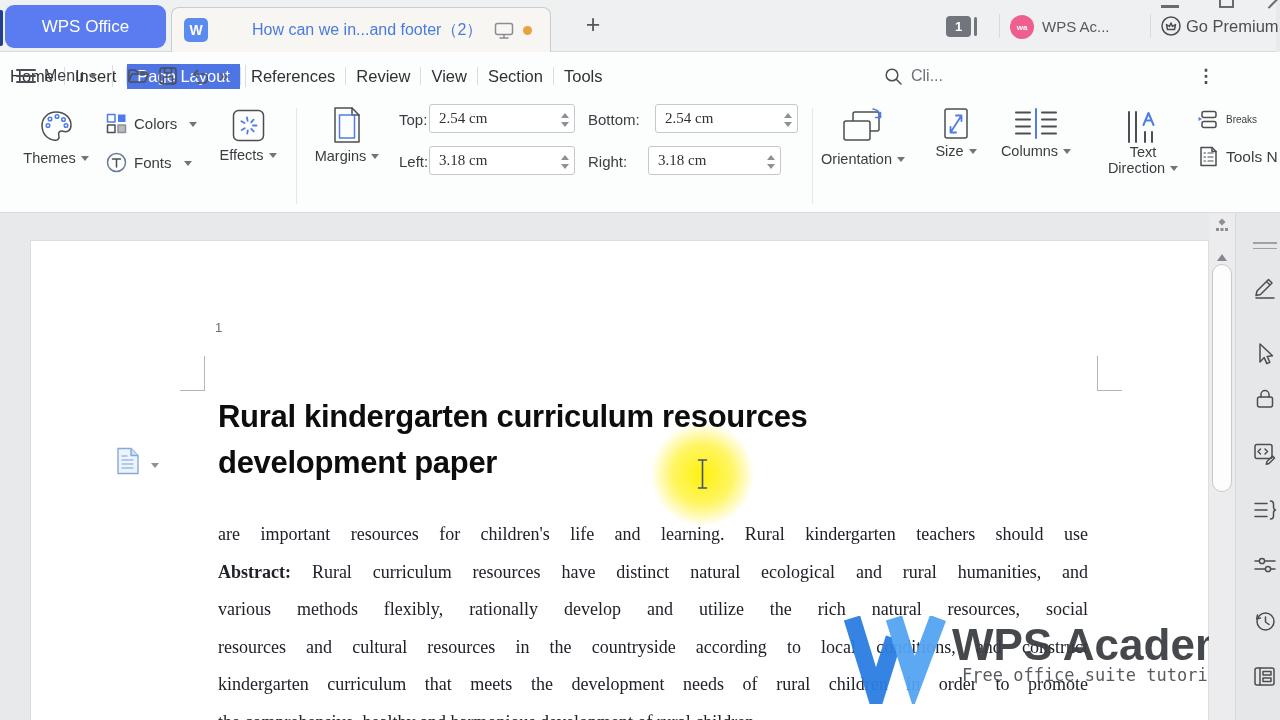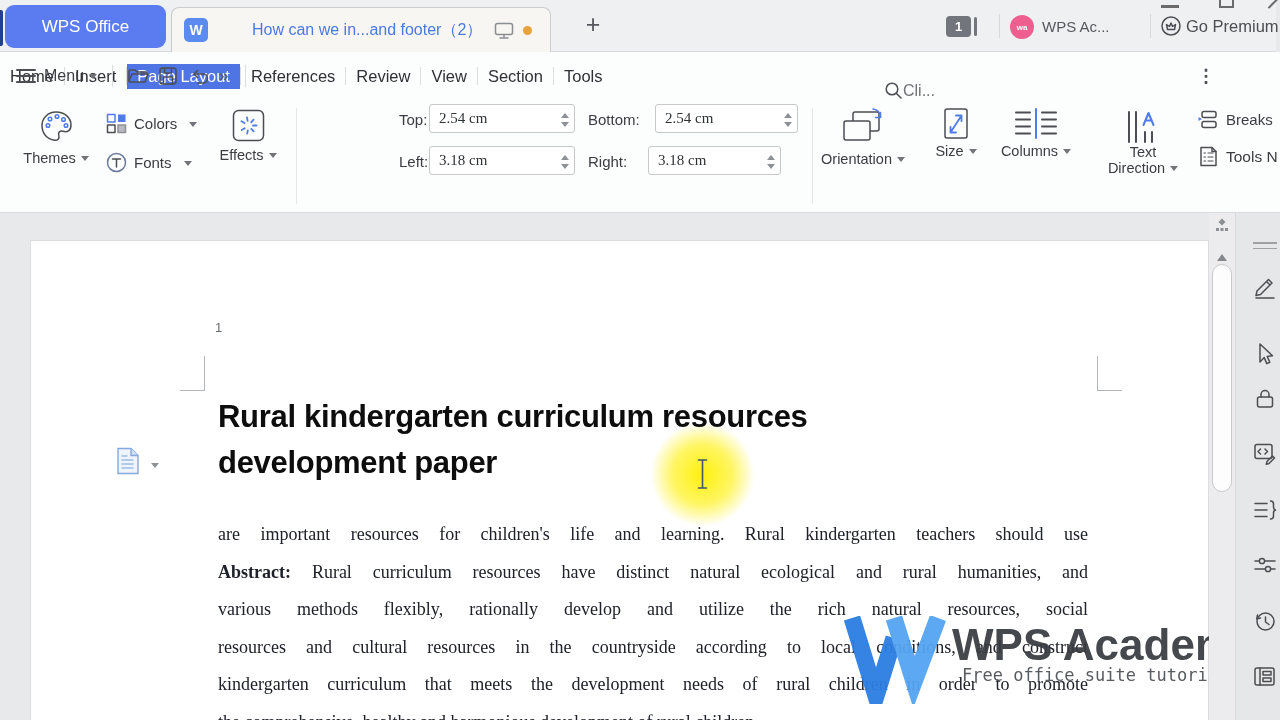--- a/index.html
+++ b/index.html
@@ -34,21 +34,21 @@
 
   
   .menurow { left:0; top:52px; width:1280px; height:48px; background:#fcfdfd; }
   .mr-item { top:0; height:48px; display:flex; align-items:center; }
   .menu-label { font-size:16px; color:#3c3f43; }
   .mr-div { top:13px; width:1px; height:22px; background:#dcdddf; }
   .tabs { left:252px; top:0; height:48px; display:flex; align-items:center; }
   .tab { font-size:16.5px; color:#2e3135; padding:3px 10px; white-space:nowrap; }
   .tab.active { background:#4f74e3; color:#fff; }
   .tab-sep { width:1px; height:18px; background:#dcdddf; }
-  .search-box { left:884px; top:0; height:48px; display:flex; align-items:flex-end; }
+  .search-box { left:884px; top:0; height:48px; display:flex; align-items:center; gap:8px; }
   .search-txt { font-size:16px; color:#6e7175; }
   .kebab { font-size:18px; color:#4b4e52; font-weight:bold; }
 
   
   .ribbon { left:0; top:100px; width:1280px; height:113px; background:#fcfdfd; border-bottom:1px solid #dadbdd; }
   .rlabel { font-size:14.5px; color:#3a3d41; display:flex; align-items:center; justify-content:center; white-space:nowrap; }
   .caret { width:0; height:0; border:4px solid transparent; border-top:5px solid #71757a; margin-left:5px; margin-top:5px; }
   .rb-div { top:8px; width:1px; height:96px; background:#e6e7e9; }
   .hrow { display:flex; align-items:center; gap:7px; }
   .field-label { font-size:15px; color:#3a3d41; }
@@ -251,20 +251,31 @@
         </g>
       </svg>
       <div class="rlabel" style="margin-top:5px">
           <span>Effects</span>
           <span class="caret"></span>
         </div>
     </div>
 
     <div class="a rb-div" style="left:296px"></div>
 
+    <div class="a" style="left:302px; top:6px; width:90px">
+      <svg class="ic" width="28" height="38" viewBox="0 0 28 38" style="margin:0 auto">
+        <path d="M2 2 h17 l7 7 v27 H2 z"></path>
+        <path d="M19 2 v7 h7"></path>
+        <rect class="bl" x="6.5" y="9" width="15" height="23"></rect>
+      </svg>
+      <div class="rlabel" style="margin-top:4px">
+          <span>Margins</span>
+          <span class="caret"></span>
+        </div>
+    </div>
 
     <div class="a field-label" style="left:399px; top:11px">Top:</div>
     <div class="a mfield" style="left:429px; top:4px; width:146px">
       <input readonly="" value="2.54 cm" style="">
       <span class="spin">
           <span class="up"></span>
           <span class="dn"></span>
         </span>
     </div>
     <div class="a field-label" style="left:588px; top:11px">Bottom:</div>
@@ -346,21 +357,21 @@
           <span class="caret"></span>
         </div>
     </div>
 
     <div class="a hrow" style="left:1198px; top:10px">
       <svg class="ic" width="21" height="19" viewBox="0 0 21 19">
         <rect x="4" y="1.5" width="14" height="6" rx="2"></rect>
         <rect x="4" y="11.5" width="14" height="6" rx="2"></rect>
         <path class="fillb" d="M0.5 7 l3.5 2 -3.5 2 z"></path>
       </svg>
-      <span class="rlabel" style="font-size:15px">Breaks</span>
+      <span class="rlabel" style="font-size:10px">Breaks</span>
     </div>
     <div class="a hrow" style="left:1198px; top:46px">
       <svg class="ic" width="21" height="21" viewBox="0 0 21 21">
         <path d="M3 1.5 h11 l4 4 v14 H3 z"></path>
         <path d="M14 1.5 v4 h4"></path>
         <path d="M6 7 h1.5 M6 11 h1.5 M6 15 h1.5 M10 7 h5 M10 11 h5 M10 15 h5" style="stroke-width:1.2"></path>
       </svg>
       <span class="rlabel" style="font-size:15.5px">Tools N</span>
     </div>
   </div>

